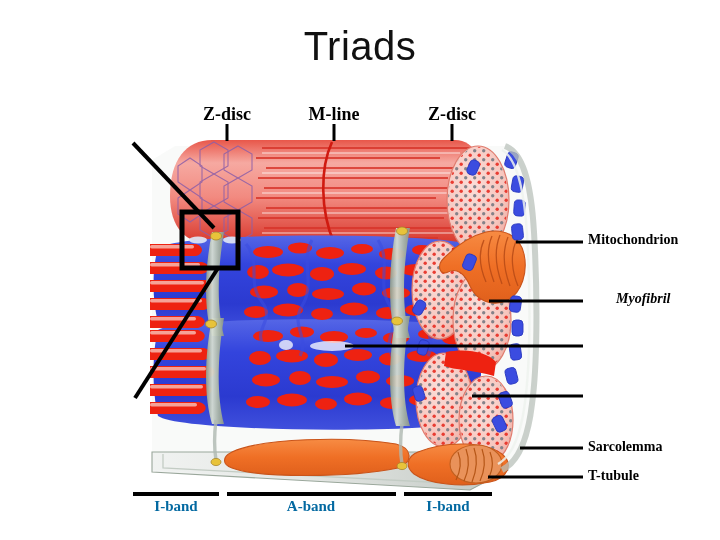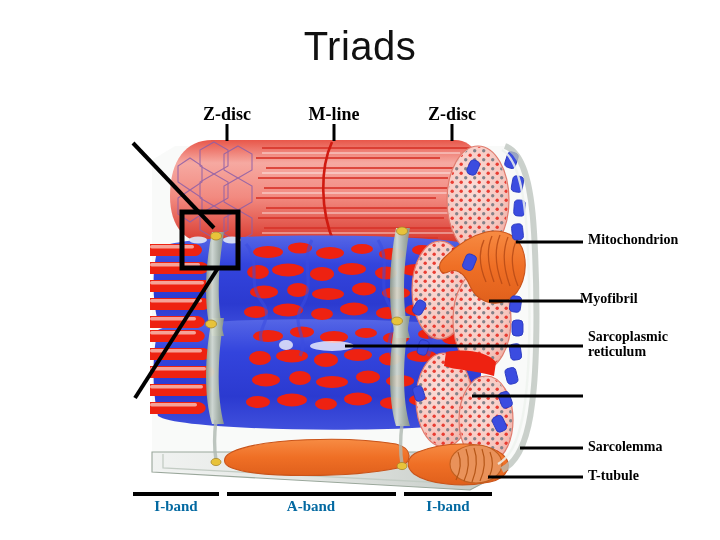--- a/index.html
+++ b/index.html
@@ -395,22 +395,21 @@
       <line x1="227" y1="494" x2="396" y2="494"></line>
       <line x1="404" y1="494" x2="492" y2="494"></line>
     </g>
   </svg>
 
   <div class="toplab" style="left:193px;top:104px;width:68px;">Z-disc</div>
   <div class="toplab" style="left:300px;top:104px;width:68px;">M-line</div>
   <div class="toplab" style="left:418px;top:104px;width:68px;">Z-disc</div>
 
   <div class="rlab" style="left:588px;top:233px;text-align:right;">Mitochondrion</div>
-  <div class="rlab" style="left:580px;top:292px;">Myofibril</div>
-  <div class="rlab" style="left:588px;top:330px;width:120px;">Sarcoplasmic reticulum</div>
+  <div class="rlab" style="left:616px;top:292px;font-style:italic;">Myofibril</div>
   <div class="rlab" style="left:588px;top:440px;">Sarcolemma</div>
   <div class="rlab" style="left:588px;top:469px;">T-tubule</div>
 
   <div class="blab" style="left:126px;top:498px;width:100px;">I-band</div>
   <div class="blab" style="left:261px;top:498px;width:100px;">A-band</div>
   <div class="blab" style="left:398px;top:498px;width:100px;">I-band</div>
 
 </div>
 
 </body></html>

